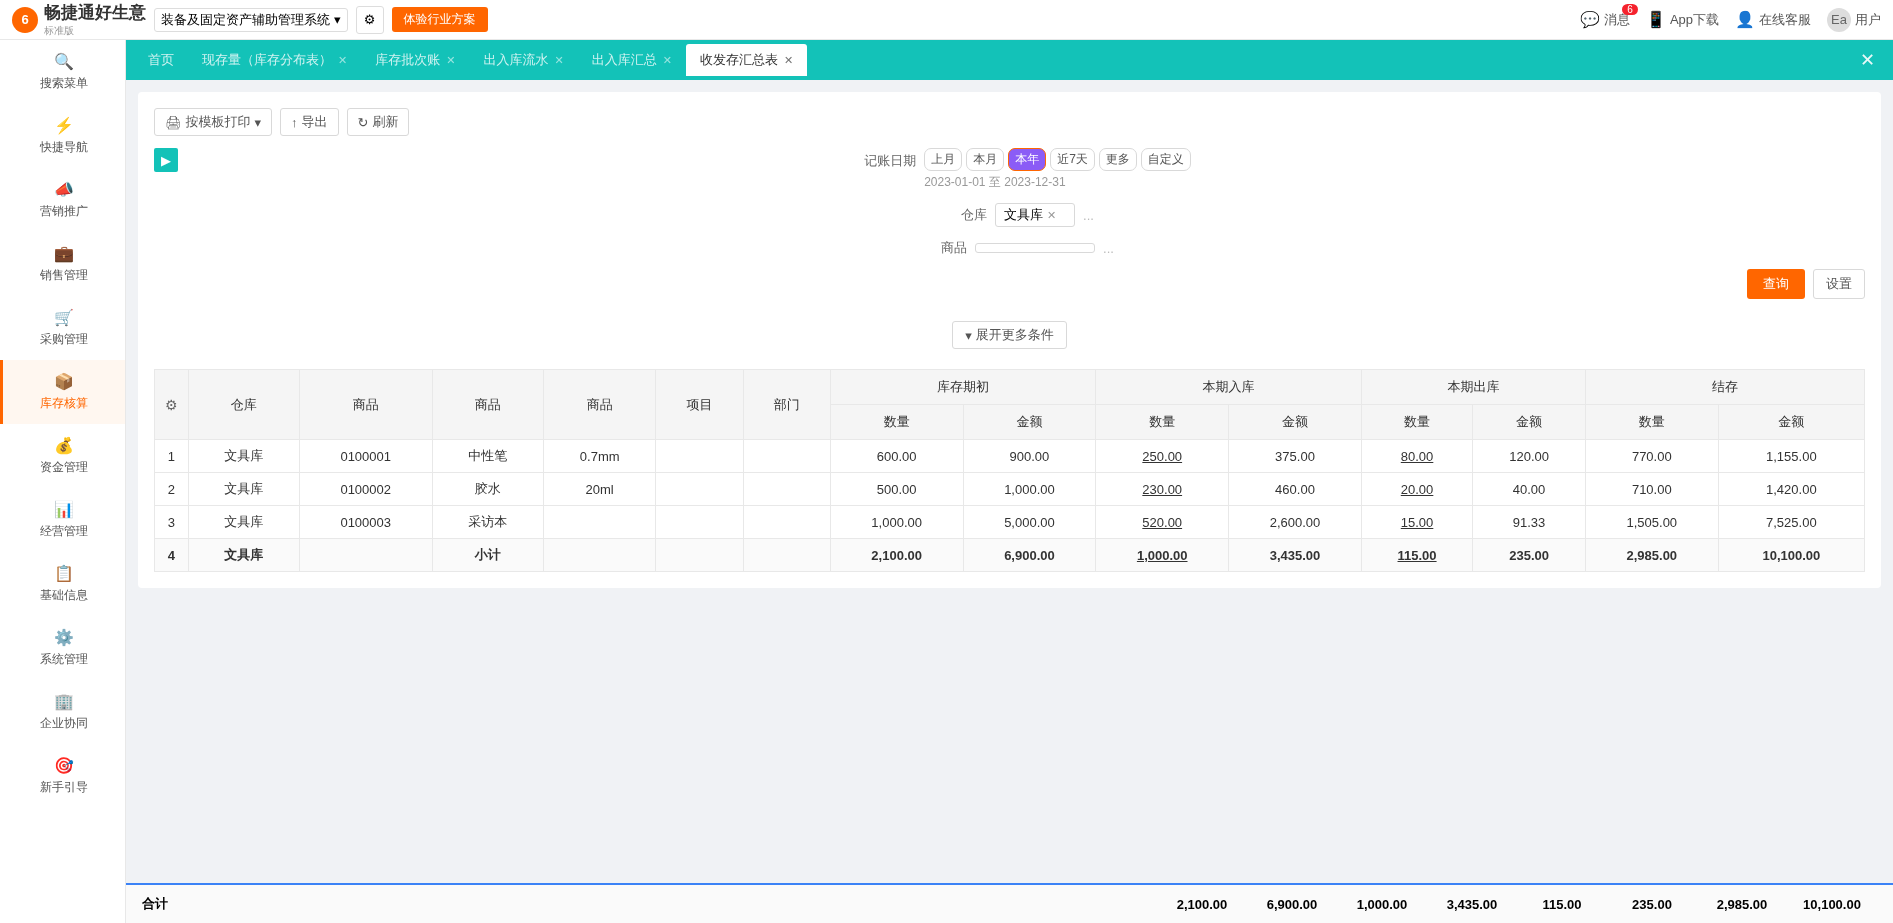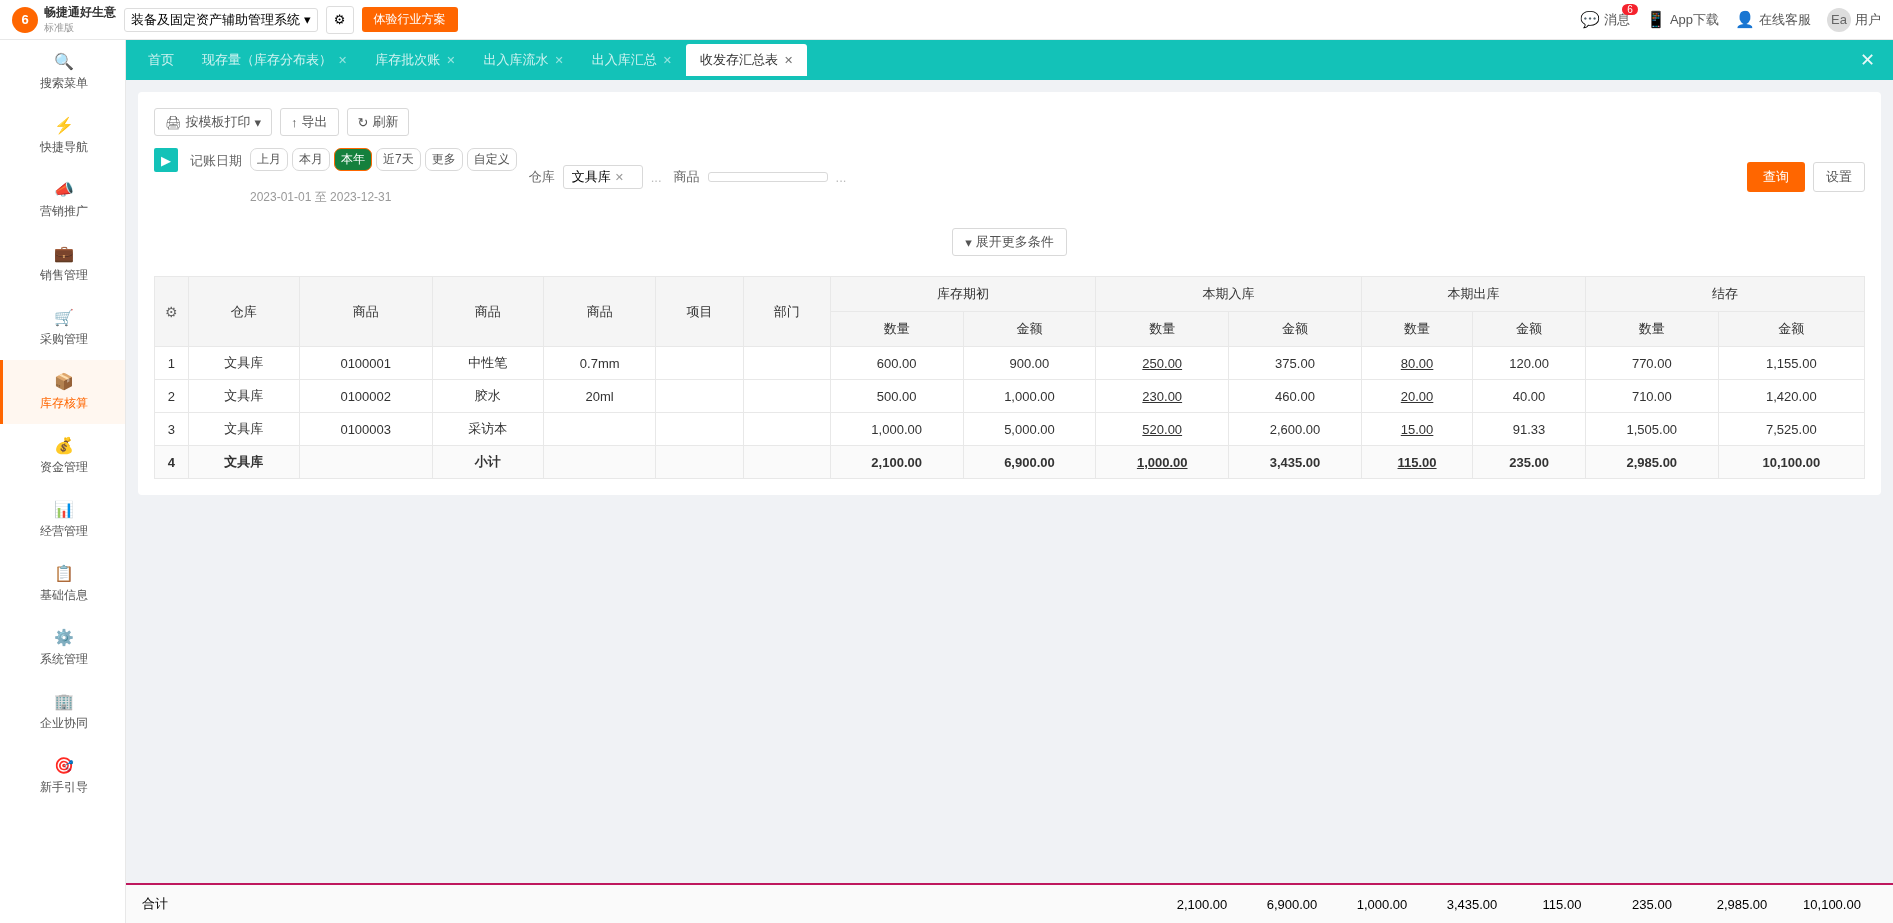--- a/index.html
+++ b/index.html
@@ -34,38 +34,38 @@
     .tab-bar { height: 40px; background: #13c2b8; display: flex; align-items: center; padding: 0 8px; flex-shrink: 0; }
     .tab-item { display: flex; align-items: center; gap: 6px; padding: 4px 14px; border-radius: 3px 3px 0 0; cursor: pointer; color: rgba(255,255,255,0.8); font-size: 13px; height: 32px; }
     .tab-item.active { background: #fff; color: #333; border-radius: 3px 3px 0 0; }
     .tab-close { font-size: 11px; color: inherit; opacity: 0.7; }
     .tab-bar-wrapper { position: relative; display: flex; align-items: center; width: 100%; }
 
     
     .page-content { flex: 1; background: #f0f2f5; overflow: auto; padding: 12px; }
     .page-card { background: #fff; border-radius: 4px; padding: 16px; }
     .date-btn { padding: 2px 6px; border: 1px solid #d9d9d9; border-radius: 7px; cursor: pointer; font-size: 12px; color: #555; background: #fff; }
-    .date-btn.active { background: #15803d; color: #fff; border-color: #ff6600; }
+    .date-btn.active { background: #8b5cf6; color: #fff; border-color: #ff6600; }
     .expand-btn { display: flex; align-items: center; gap: 4px; padding: 4px 12px; border: 1px solid #d9d9d9; border-radius: 3px; cursor: pointer; color: #555; font-size: 12px; margin: 8px auto; background: #fff; }
     .btn-query { background: #ff6600; color: #fff; border: none; padding: 5px 16px; border-radius: 3px; cursor: pointer; font-size: 13px; }
     .btn-settings { background: #fff; color: #555; border: 1px solid #d9d9d9; padding: 5px 12px; border-radius: 3px; cursor: pointer; font-size: 13px; }
     .btn-export { display: flex; align-items: center; gap: 4px; padding: 4px 10px; border: 1px solid #d9d9d9; border-radius: 3px; cursor: pointer; color: #555; font-size: 12px; background: #fff; }
     .btn-refresh { display: flex; align-items: center; gap: 4px; padding: 4px 10px; border: 1px solid #d9d9d9; border-radius: 3px; cursor: pointer; color: #555; font-size: 12px; background: #fff; }
     .btn-print { display: flex; align-items: center; gap: 4px; padding: 4px 10px; border: 1px solid #d9d9d9; border-radius: 3px; cursor: pointer; color: #555; font-size: 12px; background: #fff; }
 
     
     .data-table { width: 100%; border-collapse: collapse; margin-top: 12px; }
     .data-table th { background: #f5f5f5; padding: 8px 10px; text-align: center; border: 1px solid #e8e8e8; font-weight: 500; color: #333; font-size: 13px; white-space: nowrap; }
     .data-table td { padding: 7px 10px; text-align: center; border: 1px solid #e8e8e8; color: #333; font-size: 13px; white-space: nowrap; }
     .data-table .subtotal td { font-weight: bold; background: #fafafa; }
     .underline-link { text-decoration: underline; color: #333; cursor: pointer; }
     .settings-col { width: 30px; }
 
     
-    .bottom-bar { height: 40px; background: #fafafa; border-top: 2px solid #be185d; display: flex; align-items: center; padding: 0 16px; flex-shrink: 0; font-weight: normal; font-size: 13px; }
+    .bottom-bar { height: 40px; background: #fafafa; border-top: 2px solid #3b82f6; display: flex; align-items: center; padding: 0 16px; flex-shrink: 0; font-weight: bold; font-size: 13px; }
 
     .page-header { display: flex; align-items: center; justify-content: space-between; margin-bottom: 12px; }
     .page-header-title { font-size: 15px; font-weight: bold; color: #333; }
     .page-header-actions { display: flex; gap: 8px; }
 
     .toggle-arrow { width: 24px; height: 24px; background: #13c2b8; display: flex; align-items: center; justify-content: center; color: #fff; border-radius: 2px; cursor: pointer; flex-shrink: 0; }
 
     .table-settings-icon { font-size: 14px; color: #666; cursor: pointer; }
 
     
@@ -74,21 +74,21 @@
 </head>
 <body>
 
 <div class="top-bar">
   <div class="top-bar-left">
     <div class="logo-area">
       <div class="logo-icon">
         <span>6</span>
       </div>
       <div>
-        <div style="font-size:12px;font-weight:bold;color:#333;">畅捷通好生意</div>
+        <div style="font-size:17px;font-weight:bold;color:#333;">畅捷通好生意</div>
         <div style="font-size:10px;color:#999;">标准版</div>
       </div>
     </div>
     <div class="system-selector">
       <span>装备及固定资产辅助管理系统</span>
       <span>▾</span>
     </div>
     <div style="width:28px;height:28px;border:1px solid #ddd;border-radius:3px;display:flex;align-items:center;justify-content:center;cursor:pointer;">⚙</div>
     <button class="experience-btn">体验行业方案</button>
   </div>
@@ -216,34 +216,34 @@
             <button class="btn-refresh">
               <span>↻</span>
               <span>刷新</span>
             </button>
           </div>
         </div>
 
         <div style="display:flex;align-items:flex-start;gap:12px;margin-bottom:8px;">
           <div class="toggle-arrow">▶</div>
           <div style="flex:1;">
-            <div style="display:flex;align-items:center;flex-wrap:wrap;gap:12px;margin-bottom:6px;">
+            <div style="display:flex;align-items:center;flex-wrap:wrap;gap:12px;margin-bottom:6px;flex-direction:column;">
 
               <div style="display:flex;align-items:flex-start;gap:8px;">
                 <span style="color:#666;font-size:13px;white-space:nowrap;padding-top:4px;">记账日期</span>
                 <div>
                   <div style="display:flex;gap:4px;align-items:center;">
                     <button class="date-btn">上月</button>
                     <button class="date-btn">本月</button>
                     <button class="date-btn active">本年</button>
                     <button class="date-btn">近7天</button>
                     <button class="date-btn">更多</button>
                     <button class="date-btn">自定义</button>
                   </div>
-                  <div style="font-size:12px;color:#999;margin-top:18px;">2023-01-01 至 2023-12-31</div>
+                  <div style="font-size:12px;color:#999;margin-top:3px;">2023-01-01 至 2023-12-31</div>
                 </div>
               </div>
 
               <div style="display:flex;align-items:center;gap:8px;">
                 <span style="color:#666;font-size:13px;">仓库</span>
                 <div style="display:flex;align-items:center;gap:4px;padding:2px 8px;border:1px solid #d9d9d9;border-radius:3px;background:#fff;min-width:80px;">
                   <span>文具库</span>
                   <span style="cursor:pointer;color:#999;font-size:11px;">✕</span>
                 </div>
                 <span style="color:#bbb;cursor:pointer;">...</span>

